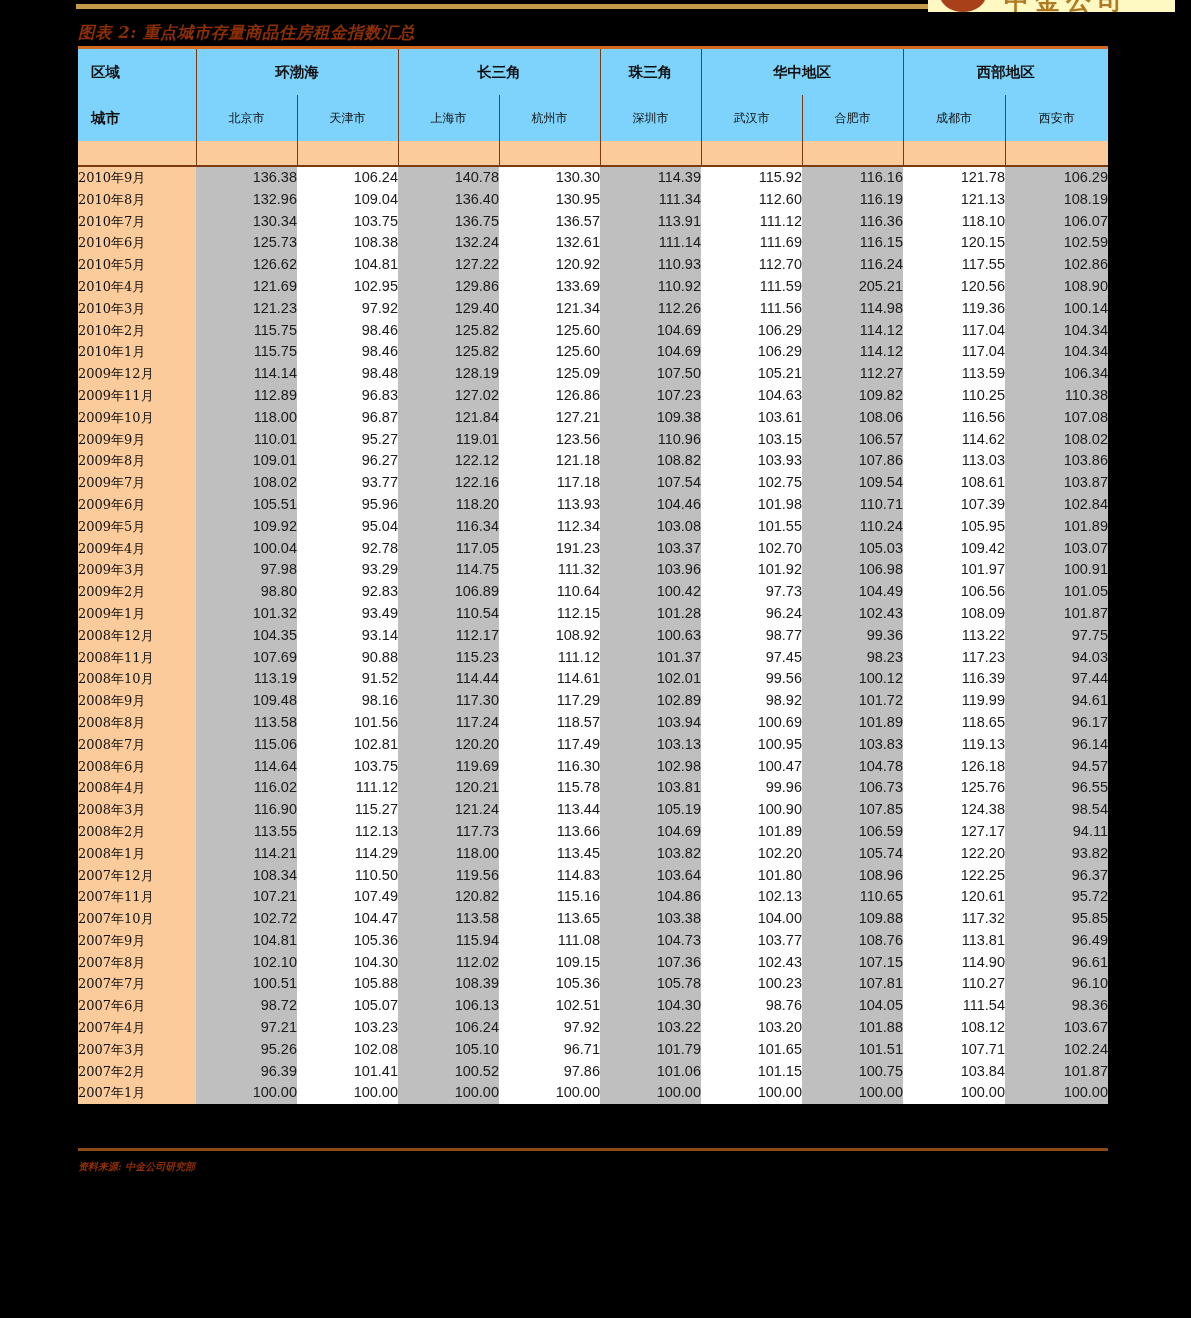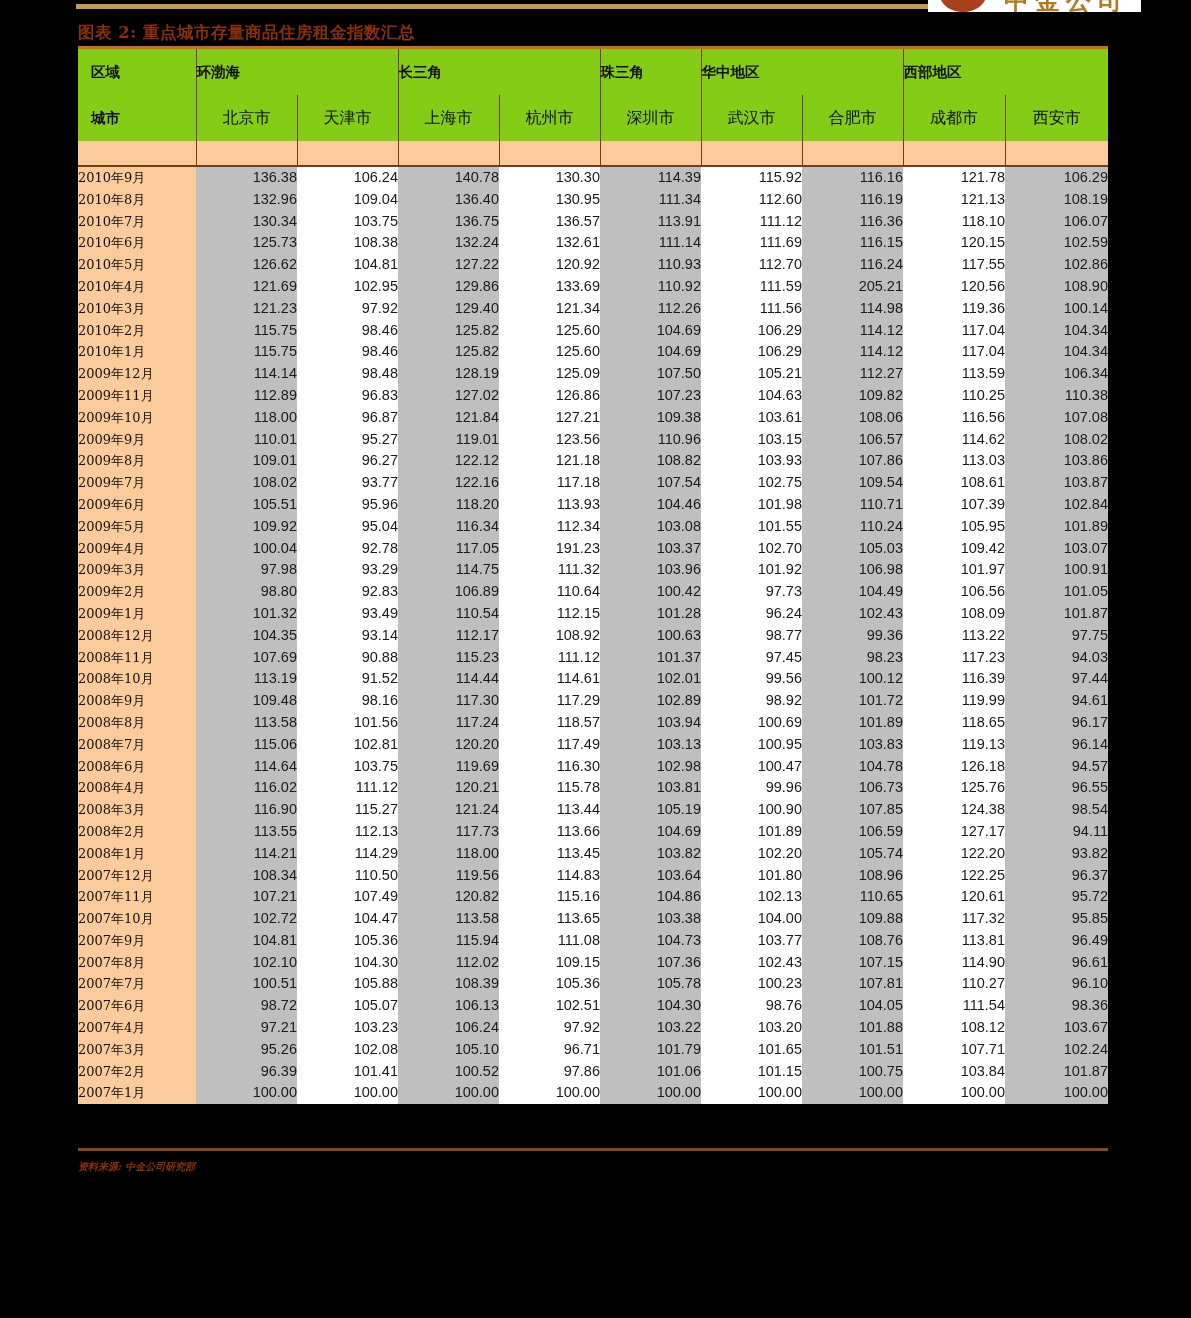--- a/index.html
+++ b/index.html
@@ -26,23 +26,23 @@
   #gold-rule {
     position: absolute;
     left: 76px; top: 4px;
     width: 852px;
     height: 5px;
     background: #c69a4b;
   }
   #logo-block {
     position: absolute;
     left: 928px; top: 0px;
-    width: 213px;
+    width: 247px;
     height: 12px;
-    background: #ffffff;
+    background: #fef9c3;
     overflow: hidden;
   }
   #logo-mark {
     position: absolute;
     left: 12px; top: -22px;
     width: 46px;
     height: 34px;
     background: #a8411a;
     border-radius: 50%;
   }
@@ -57,20 +57,21 @@
     font-family: "DejaVu Sans", sans-serif;
   }
 
   
   #figure-title {
     position: absolute;
     left: 78px;
     top: 22px;
     width: 1030px;
     font-family: "DejaVu Serif", serif;
+    font-style: italic;
     font-weight: bold;
     font-size: 16.5px;
     color: #8c2f04;
     letter-spacing: 0.5px;
     white-space: nowrap;
   }
   #title-rule {
     position: absolute;
     left: 78px;
     top: 46px;
@@ -91,39 +92,39 @@
     width: 1030px;
     table-layout: fixed;
   }
   table.idx td, table.idx th {
     padding: 0;
     margin: 0;
   }
 
   
   thead tr.hdr th {
-    background: #84cc16;
+    background: #7dd3fc;
     color: #111111;
     font-family: "DejaVu Serif", serif;
     font-weight: bold;
     font-size: 14.5px;
     height: 46px;
     vertical-align: middle;
     border-left: 1.5px solid #7a3b10;
     border-right: 1.5px solid #7a3b10;
   }
   thead tr.hdr th.nobl { border-left: none; }
   thead tr.hdr th.nobr { border-right: none; }
   thead tr.hdr th.lbl {
     text-align: left;
     padding-left: 13px;
   }
-  thead tr.hdr th.grp { text-align: left; }
+  thead tr.hdr th.grp { text-align: center; }
   thead tr.hdr th.city {
-    font-size: 16px;
+    font-size: 12px;
     font-weight: normal;
   }
   thead tr.hdr-bottom th {
     height: 24px;
     background: #fbcb9b;
     border-left: 1.5px solid #7a3b10;
     border-right: 1.5px solid #7a3b10;
     border-bottom: 2px solid #7a3b10;
   }
   thead tr.hdr-bottom th.nobl { border-left: none; }

